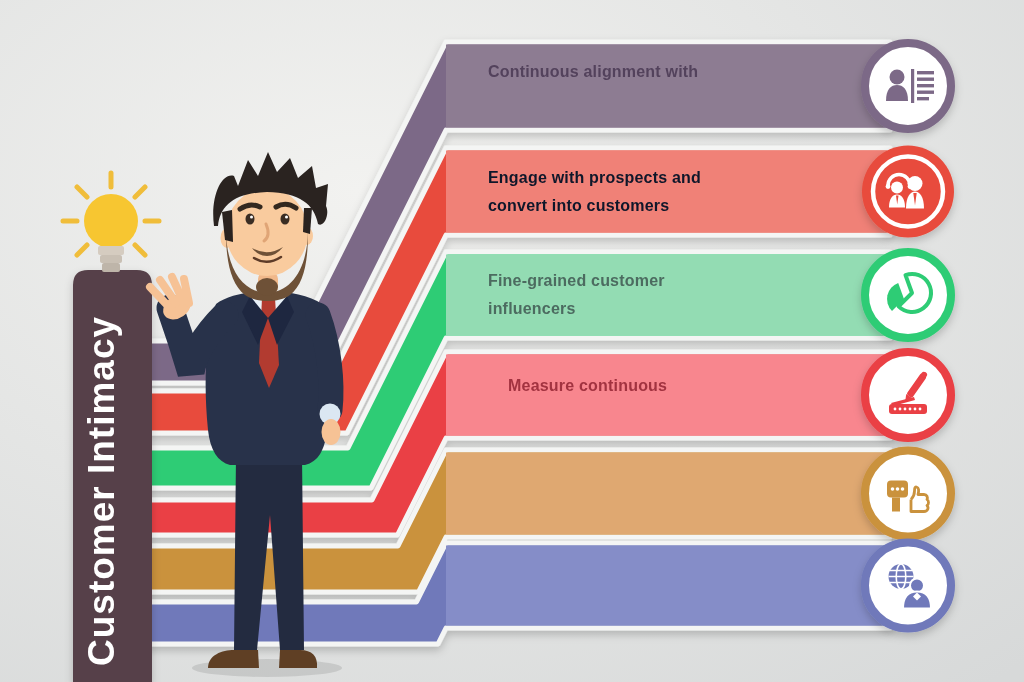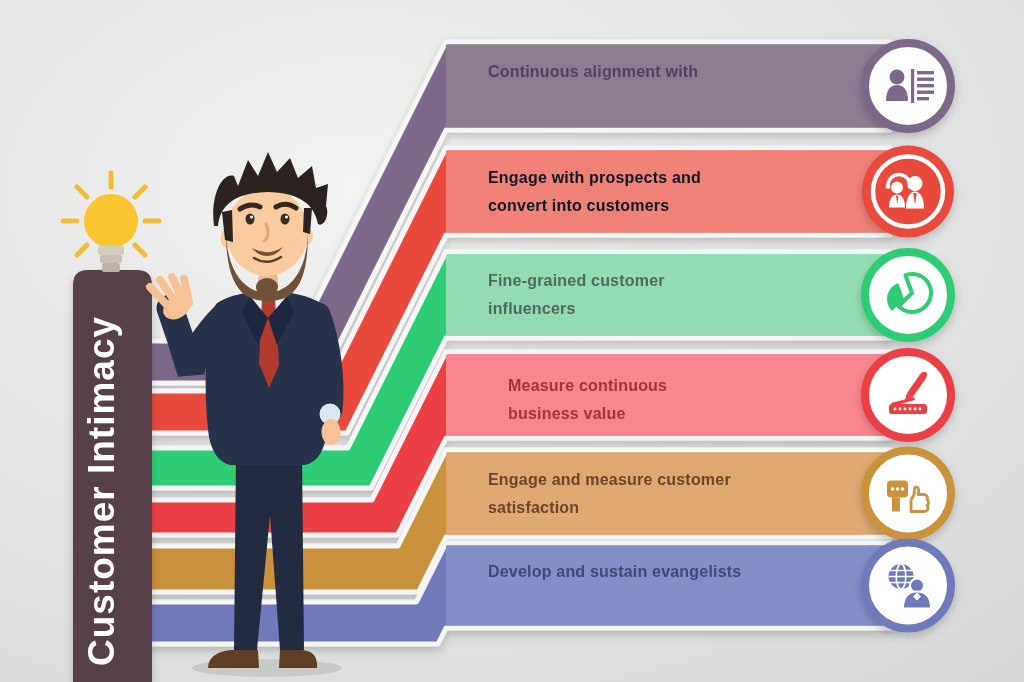--- a/index.html
+++ b/index.html
@@ -181,22 +181,16 @@
   <div class="band-label" style="top: 163.5px; left: 488px; color: #0f172a;">
     <div>Engage with prospects and</div>
     <div>convert into customers</div>
   </div>
   <div class="band-label" style="top: 267px; left: 488px; color: rgb(76, 107, 96);">
     <div>Fine-grained customer</div>
     <div>influencers</div>
   </div>
   <div class="band-label" style="top: 372px; left: 488px; color: rgb(162, 51, 64); margin-left: 20px;">
     <div>Measure continuous</div>
-    <div>business value</div>
-  </div>
-  <div class="band-label" style="top: 465.5px; left: 488px; color: rgb(110, 69, 41);">
-    <div>Engage and measure customer</div>
-    <div>satisfaction</div>
   </div>
   <div class="band-label" style="top: 557.5px; left: 488px; color: rgb(60, 75, 120);">
-    <div>Develop and sustain evangelists</div>
   </div>
 </div>
 
 </body></html>

